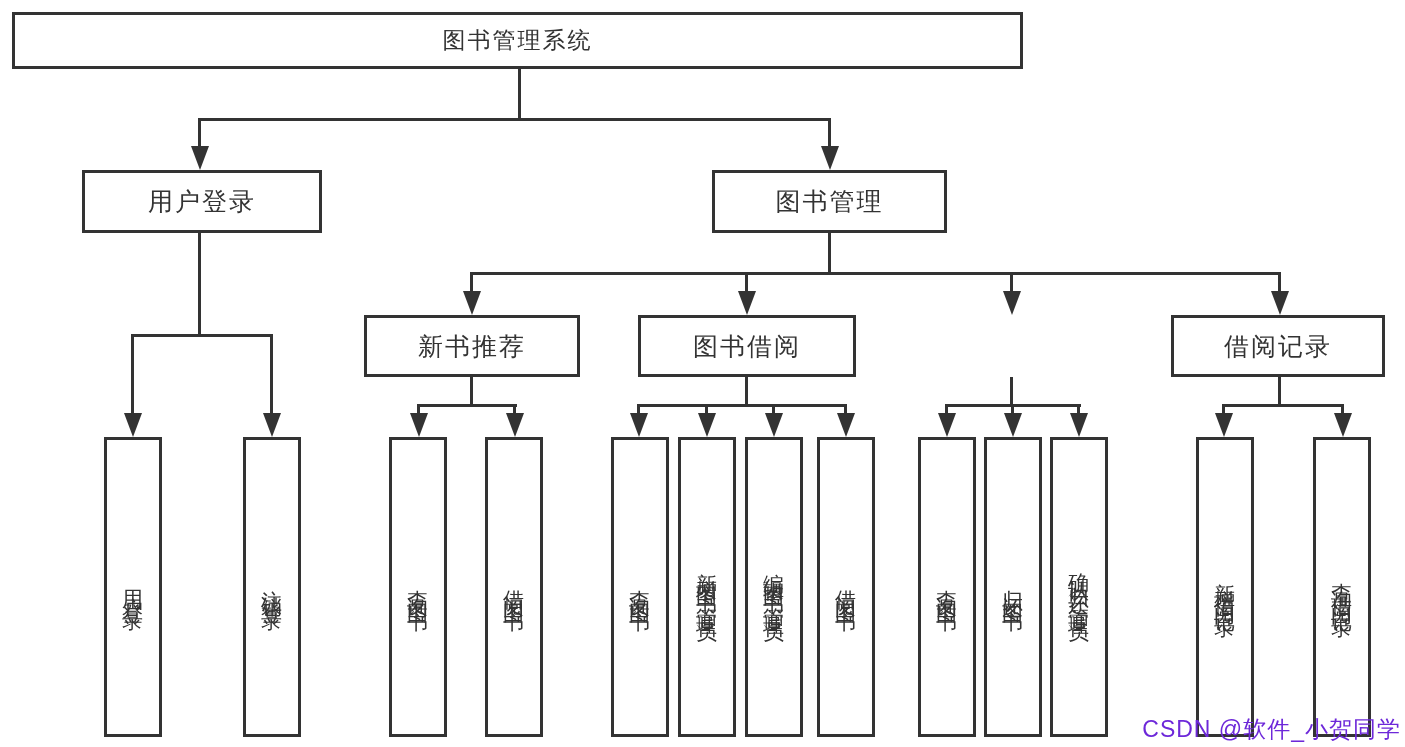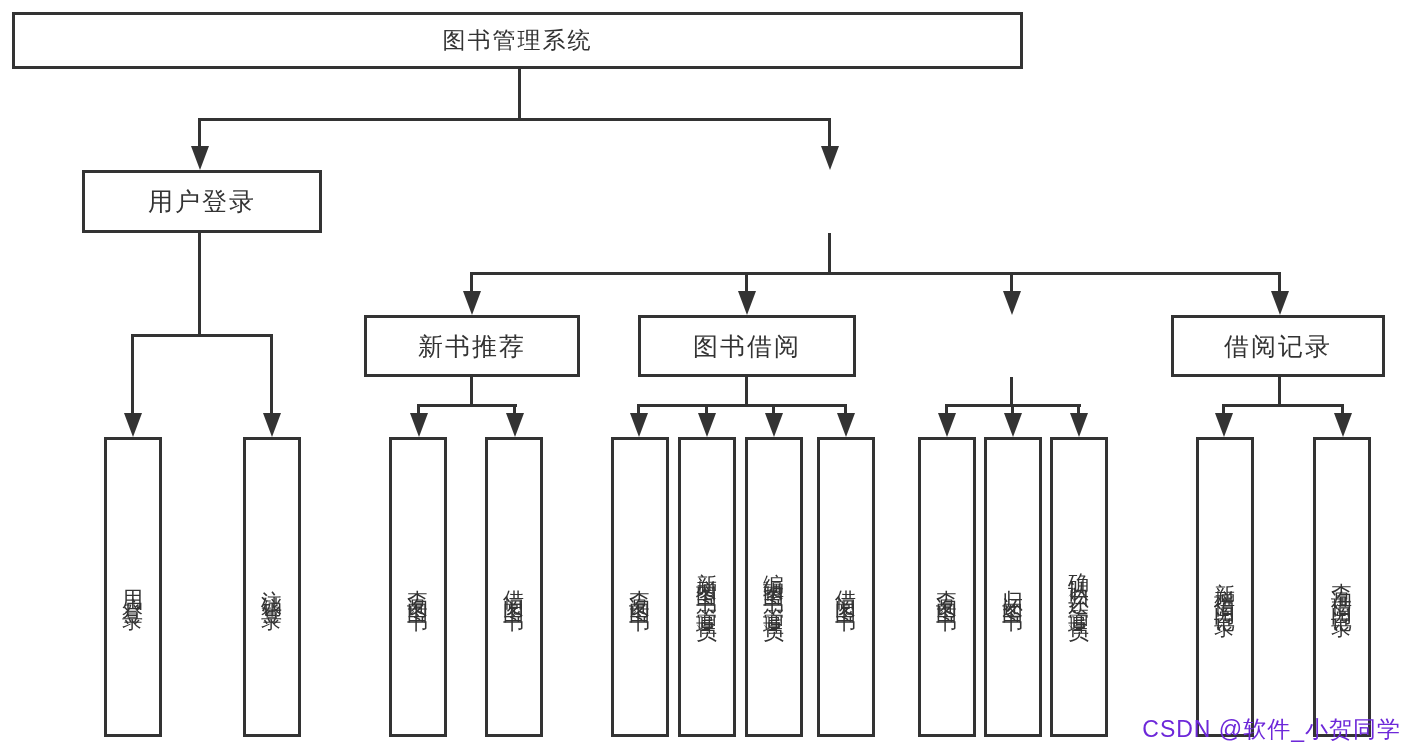--- a/index.html
+++ b/index.html
@@ -59,20 +59,23 @@
 
   <div class="vline" style="left:518px;top:69px;height:51px;"></div>
   <div class="hline" style="left:198px;top:118px;width:633px;"></div>
   <div class="vline" style="left:198px;top:118px;height:32px;"></div>
   <div class="arrow" style="left:191px;top:146px;"></div>
   <div class="vline" style="left:828px;top:118px;height:32px;"></div>
   <div class="arrow" style="left:821px;top:146px;"></div>
 
   <div class="box hbox" style="left:82px;top:170px;width:240px;height:63px;">
     <span>用户登录</span>
+  </div>
+  <div class="box hbox" style="left:712px;top:170px;width:235px;height:63px;">
+    <span>图书管理</span>
   </div>
 
   <div class="vline" style="left:198px;top:233px;height:103px;"></div>
   <div class="hline" style="left:131px;top:334px;width:142px;"></div>
   <div class="vline" style="left:131px;top:334px;height:81px;"></div>
   <div class="arrow" style="left:124px;top:413px;"></div>
   <div class="vline" style="left:270px;top:334px;height:81px;"></div>
   <div class="arrow" style="left:263px;top:413px;"></div>
 
   <div class="vline" style="left:828px;top:233px;height:41px;"></div>

